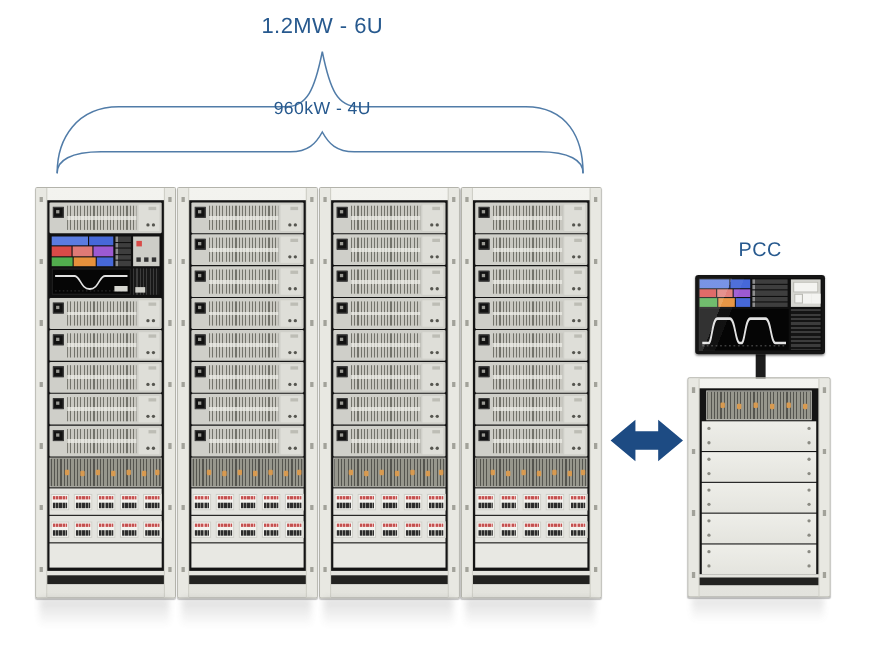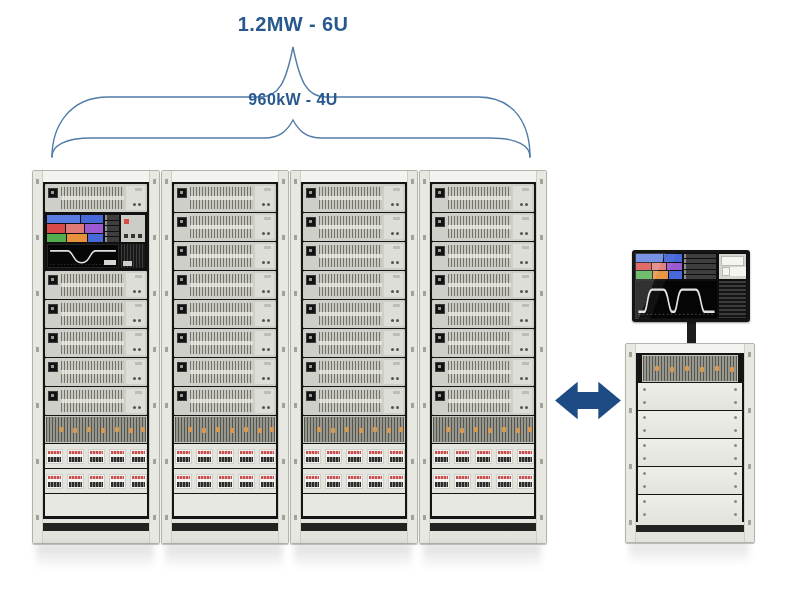--- a/index.html
+++ b/index.html
@@ -1,20 +1,20 @@
 <!DOCTYPE html>
 <html style="--label-blue: #27598e; --brace-blue: #517ca8; --arrow-blue: #1d4b83; --tile-blue: #5b7ce0; --tile-blue2: #4668d8; --tile-red: #d94b48; --tile-pink: #e07a76; --tile-purple: #9c5ad2; --tile-green: #52ae4e; --tile-orange: #e6913c; --breaker-red: #c4504f; --vent-orange: #d89a50;"><head>
 <meta charset="utf-8">
 <style>
   html,body{margin:0;padding:0;background:#ffffff;}
   .canvas{position:relative;width:800px;height:605px;background:#ffffff;overflow:hidden;
           font-family:"Liberation Sans", sans-serif;}
 
   
-  .lbl{position:absolute;text-align:center;font-weight:bold;color:var(--label-blue,#27598e);
+  .lbl{position:absolute;text-align:center;font-weight:normal;color:var(--label-blue,#27598e);
        letter-spacing:.4px;}
   .lbl-top{left:193px;top:13px;width:200px;font-size:20px;}
   .lbl-mid{left:193px;top:91px;width:200px;font-size:16px;}
   .lbl-pcc{left:641px;top:217px;width:100px;font-size:18px;}
 
   .braces{position:absolute;left:0;top:0;}
 
   
   .rack{position:absolute;top:170px;width:126px;height:372px;border:1px solid #b3b3ab;border-radius:2px;
         background:linear-gradient(180deg,#f3f3ef,#e3e3dd);box-shadow:0 1px 1px rgba(0,0,0,.25);}
@@ -139,20 +139,21 @@
 
 <div class="canvas">
 
   <svg class="braces" width="800" height="605" viewBox="0 0 800 605">
     <path class="brace" d="M52,157 C52,126 70,97 108,97 L260,97 C279,97 286,82 293,47 C300,82 307,97 326,97 L478,97 C516,97 530,126 530,157"></path>
     <path class="brace" d="M52,157 C52,146 64,138 92,138 L264,138 C280,138 287,131 293,120 C299,131 306,138 322,138 L490,138 C518,138 530,146 530,157"></path>
   </svg>
 
   <div class="lbl lbl-top">1.2MW - 6U</div>
   <div class="lbl lbl-mid">960kW - 4U</div>
+  <div class="lbl lbl-pcc">PCC</div>
 
   <div class="rack" style="left:32px">
     <div class="rail left"></div>
     <div class="rail right"></div>
     <div class="rack-inner">
       <div class="module">
           <i class="md"></i>
           <i class="mv"></i>
           <i class="mr"></i>
         </div>

